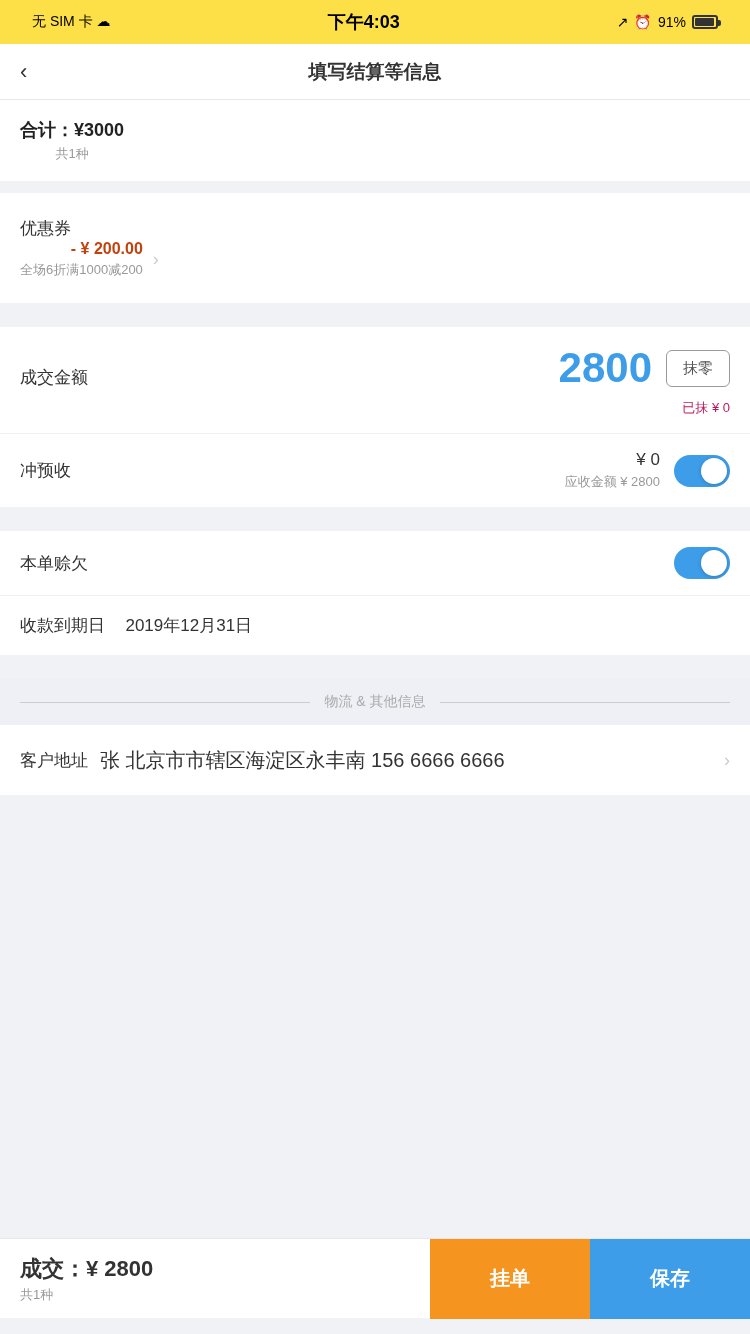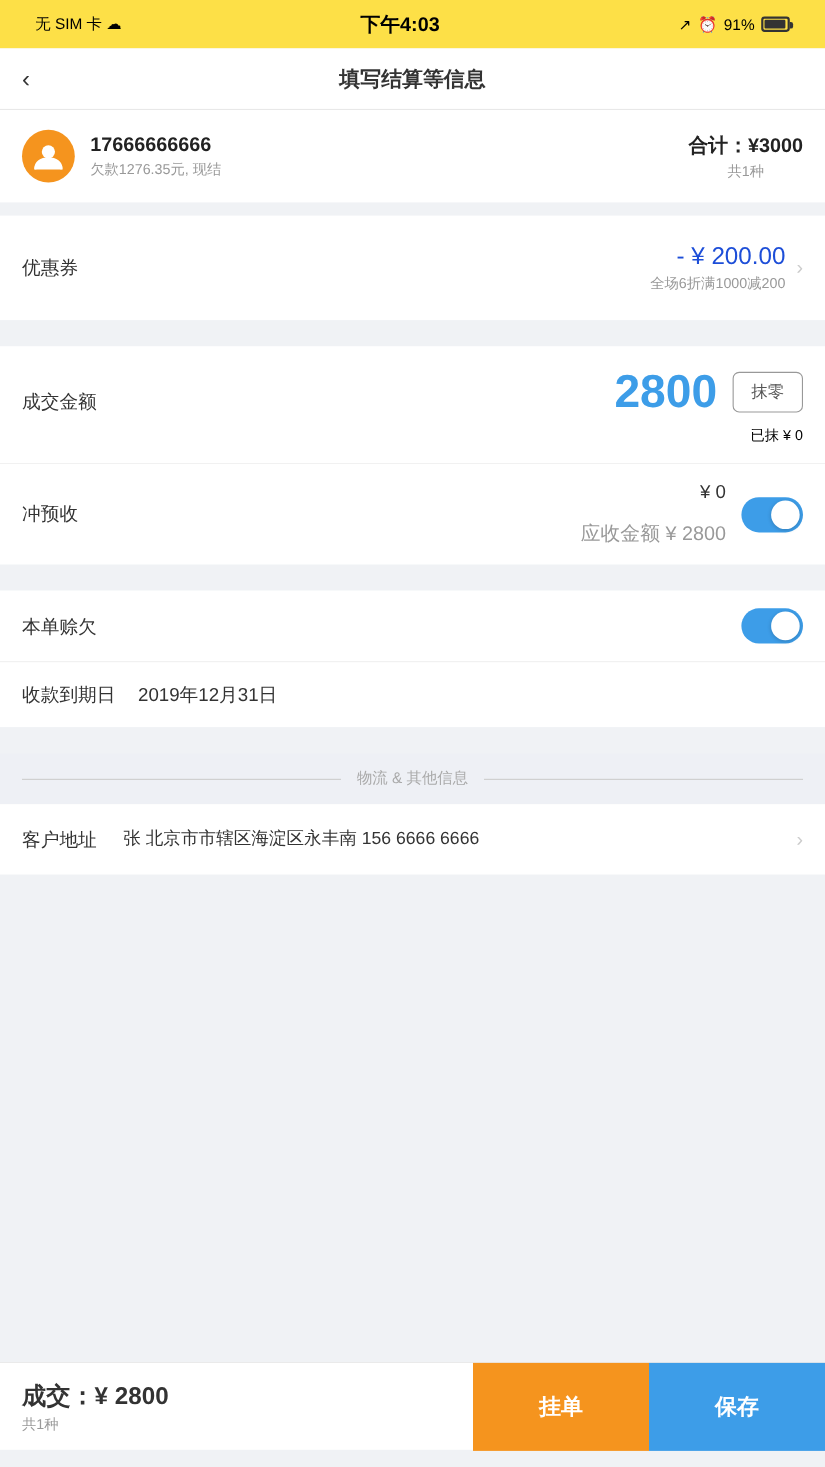--- a/index.html
+++ b/index.html
@@ -103,26 +103,27 @@
     .user-sub { font-size: 13px; color: #999; margin-top: 3px; }
     .user-right { text-align: center; }
     .total-amount { font-size: 18px; font-weight: 600; color: #222; }
     .total-sub { font-size: 13px; color: #999; margin-top: 3px; }
 
     
     .row-item {
       background: #fff;
       padding: 24px 20px;
       display: flex;
-      align-items: center;
-      justify-content: space-between;
+      align-items: flex-start;
+      justify-content: space-between;
+      flex-direction: column;
     }
     .row-label { font-size: 17px; color: #333; }
     .row-right { display: flex; align-items: center; gap: 10px; text-align: right; }
-    .discount-amount { font-size: 22px; font-weight: 400; color: #1d4ed8; }
+    .discount-amount { font-size: 16px; font-weight: 700; color: #c2410c; }
     .discount-desc { font-size: 13px; color: #999; margin-top: 3px; }
     .chevron { color: #ccc; font-size: 18px; }
 
     
     .separator {
       height: 12px;
       background: #f0f2f5;
     }
 
     
@@ -138,35 +139,35 @@
     .deal-amount { font-size: 42px; font-weight: 600; color: #3d9de8; line-height: 1; }
     .round-btn {
       border: 1.5px solid #999;
       border-radius: 6px;
       padding: 8px 16px;
       font-size: 15px;
       color: #555;
       background: #fff;
       cursor: pointer;
     }
-    .deal-sub { font-size: 13px; color: #000000; text-align: right; padding: 0 20px 16px 0; }
+    .deal-sub { font-size: 13px; color: #be185d; text-align: right; padding: 0 20px 16px 0; }
 
     
     .toggle-row {
       background: #fff;
       padding: 16px 20px;
       display: flex;
       align-items: center;
       justify-content: space-between;
     }
     .toggle-label { font-size: 17px; color: #333; }
     .toggle-right { display: flex; align-items: center; gap: 14px; }
     .toggle-value { text-align: right; }
     .toggle-main { font-size: 17px; color: #333; }
-    .toggle-sub { font-size: 18px; color: #999; margin-top: 15px; text-align: center; }
+    .toggle-sub { font-size: 13px; color: #999; margin-top: 3px; text-align: center; }
 
     
     .toggle-switch {
       width: 56px; height: 32px;
       background: #3d9de8;
       border-radius: 16px;
       position: relative;
       cursor: pointer;
       flex-shrink: 0;
     }
@@ -201,21 +202,21 @@
     
     .address-row {
       background: #fff;
       padding: 20px 20px;
       display: flex;
       align-items: center;
       justify-content: space-between;
       gap: 12px;
     }
     .address-label { font-size: 17px; color: #333; flex-shrink: 0; }
-    .address-value { font-size: 16px; color: #333; flex: 1; line-height: 1.5; margin-left: 12px; }
+    .address-value { font-size: 20px; color: #333; flex: 1; line-height: 1.5; }
     .address-chevron { color: #ccc; font-size: 18px; flex-shrink: 0; }
 
     
     .bottom-space {
       height: 120px;
       background: #f0f2f5;
     }
 
     
     .footer {
@@ -263,32 +264,20 @@
     <div class="battery-icon"></div>
   </div>
 </div>
 
 <div class="nav-bar">
   <div class="nav-back">‹</div>
   <div class="nav-title">填写结算等信息</div>
 </div>
 
 <div class="user-row section">
-  <div class="user-left">
-    <div class="avatar">
-      <svg width="28" height="28" viewBox="0 0 28 28" fill="none" xmlns="http://www.w3.org/2000/svg">
-        <circle cx="14" cy="10" r="6" fill="white"></circle>
-        <path d="M2 26c0-6.627 5.373-10 12-10s12 3.373 12 10" stroke="white" stroke-width="2" fill="white"></path>
-      </svg>
-    </div>
-    <div>
-      <div class="user-name">17666666666</div>
-      <div class="user-sub">欠款1276.35元, 现结</div>
-    </div>
-  </div>
   <div class="user-right">
     <div class="total-amount">合计：¥3000</div>
     <div class="total-sub">共1种</div>
   </div>
 </div>
 
 <div class="row-item section">
   <div class="row-label">优惠券</div>
   <div class="row-right">
     <div>

